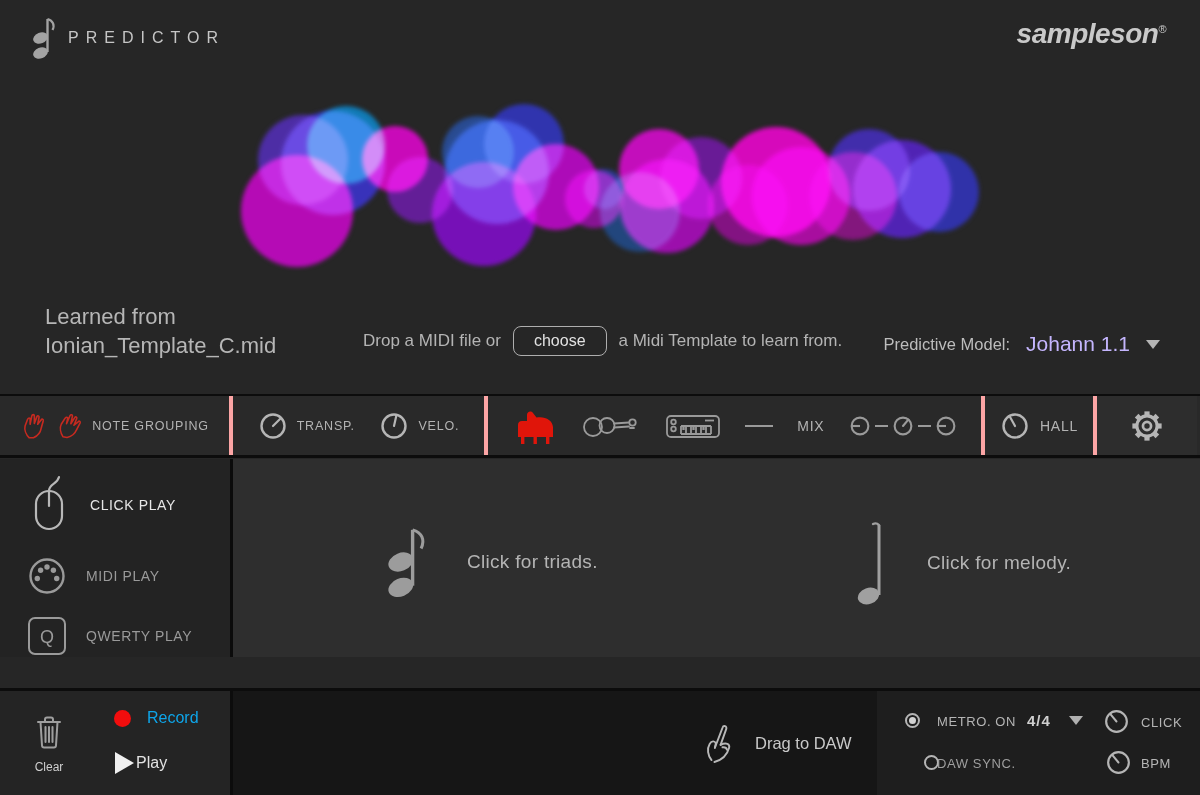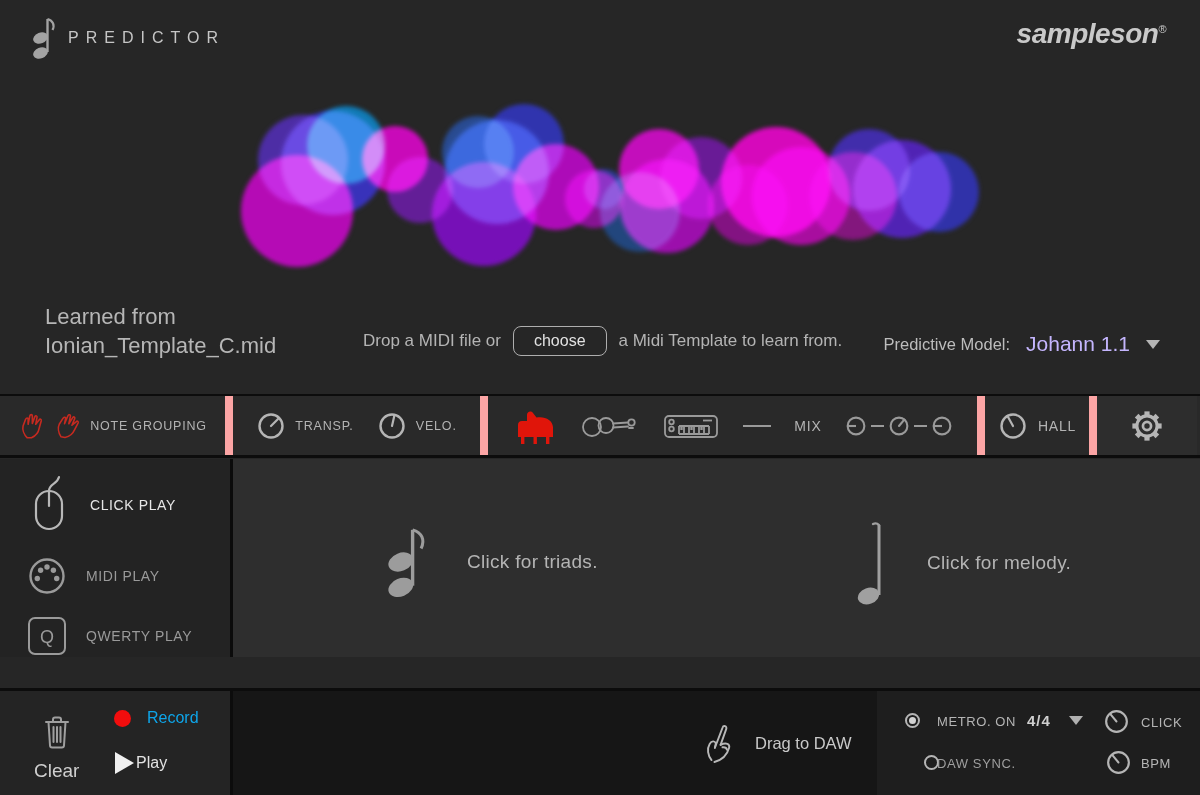--- a/index.html
+++ b/index.html
@@ -30,21 +30,21 @@
   .choose-btn { background:transparent; border:1.5px solid #aeaeae; border-radius:8px; color:#e2e2e2;
     font-size:16px; font-family:"Liberation Sans",sans-serif; padding:5px 20px; cursor:pointer; }
   .learn-right { position:absolute; right:40px; top:332px; display:flex; align-items:center; gap:16px; z-index:2; }
   .model-label { font-size:16.5px; color:#bdbdbd; }
   .model-value { font-size:21px; color:#c4b5fd; }
   .caret-down { width:0; height:0; border-left:7px solid transparent; border-right:7px solid transparent; border-top:9px solid #b5b5b5; display:inline-block; }
 
   
   .toolbar { position:absolute; left:0; top:394px; width:1200px; height:64px; display:flex;
     background:#292929; border-top:2px solid #0c0c0c; border-bottom:3px solid #0c0c0c; z-index:2; }
-  .tcell { display:flex; align-items:center; justify-content:center; border-right:8px solid #fca5a5; height:100%; }
+  .tcell { display:flex; align-items:center; justify-content:center; border-right:4px solid #fca5a5; height:100%; }
   .tcell:last-child { border-right:none; }
   .tcell-grouping { width:233px; gap:9px; }
   .tcell-knobs { width:255px; gap:0; justify-content:space-evenly; }
   .tcell-inst { width:497px; justify-content:space-evenly; }
   .tcell-hall { width:112px; gap:10px; }
   .tcell-gear { width:100px; background:#2d2d2d; }
   .tlabel { font-size:12.5px; letter-spacing:0.8px; color:#b3b3b3; white-space:nowrap; }
   .knob-group { display:flex; align-items:center; gap:9px; }
   .mix-chain { display:flex; align-items:center; gap:4px; }
   .mix-dash { width:13px; height:2px; background:#9a9a9a; }
@@ -64,21 +64,21 @@
   .zone-triads { left:150px; top:62px; }
   .zone-melody { left:622px; top:60px; }
   .zone-label { font-size:19px; color:#b4b4b4; letter-spacing:0.3px; }
 
   
   .transport { position:absolute; left:0; top:688px; width:1200px; height:107px; display:flex; z-index:2; border-top:3px solid #0c0c0c; }
   .tr-left { width:233px; background:#242424; border-right:3px solid #0c0c0c; position:relative; }
   .tr-mid { width:644px; background:#161616; position:relative; }
   .tr-right { flex:1; background:#1e1e1e; position:relative; }
   .clear-group { position:absolute; left:34px; top:22px; display:flex; flex-direction:column; align-items:center; gap:9px; cursor:pointer; }
-  .clear-label { font-size:19px; color:#cfcfcf; }
+  .clear-label { font-size:12px; color:#cfcfcf; }
   .record-group { position:absolute; left:114px; top:18px; display:flex; align-items:center; gap:16px; cursor:pointer; }
   .record-dot { width:17px; height:17px; border-radius:50%; background:#f20d0d; }
   .record-label { font-size:16px; color:#0ea5e9; }
   .play-group { position:absolute; left:114px; top:60px; display:flex; align-items:center; gap:1px; cursor:pointer; }
   .play-label { font-size:16px; color:#e2e2e2; }
   .drag-group { position:absolute; left:470px; top:0; height:100%; display:flex; align-items:center; gap:14px; cursor:grab; }
   .drag-label { font-size:16.5px; color:#c9c9c9; }
 
   .radio { width:15px; height:15px; border-radius:50%; border:2px solid #b5b5b5; display:inline-block; position:relative; cursor:pointer; }
   .radio.on::after { content:""; position:absolute; left:2px; top:2px; width:7px; height:7px; border-radius:50%; background:#d2d2d2; }

